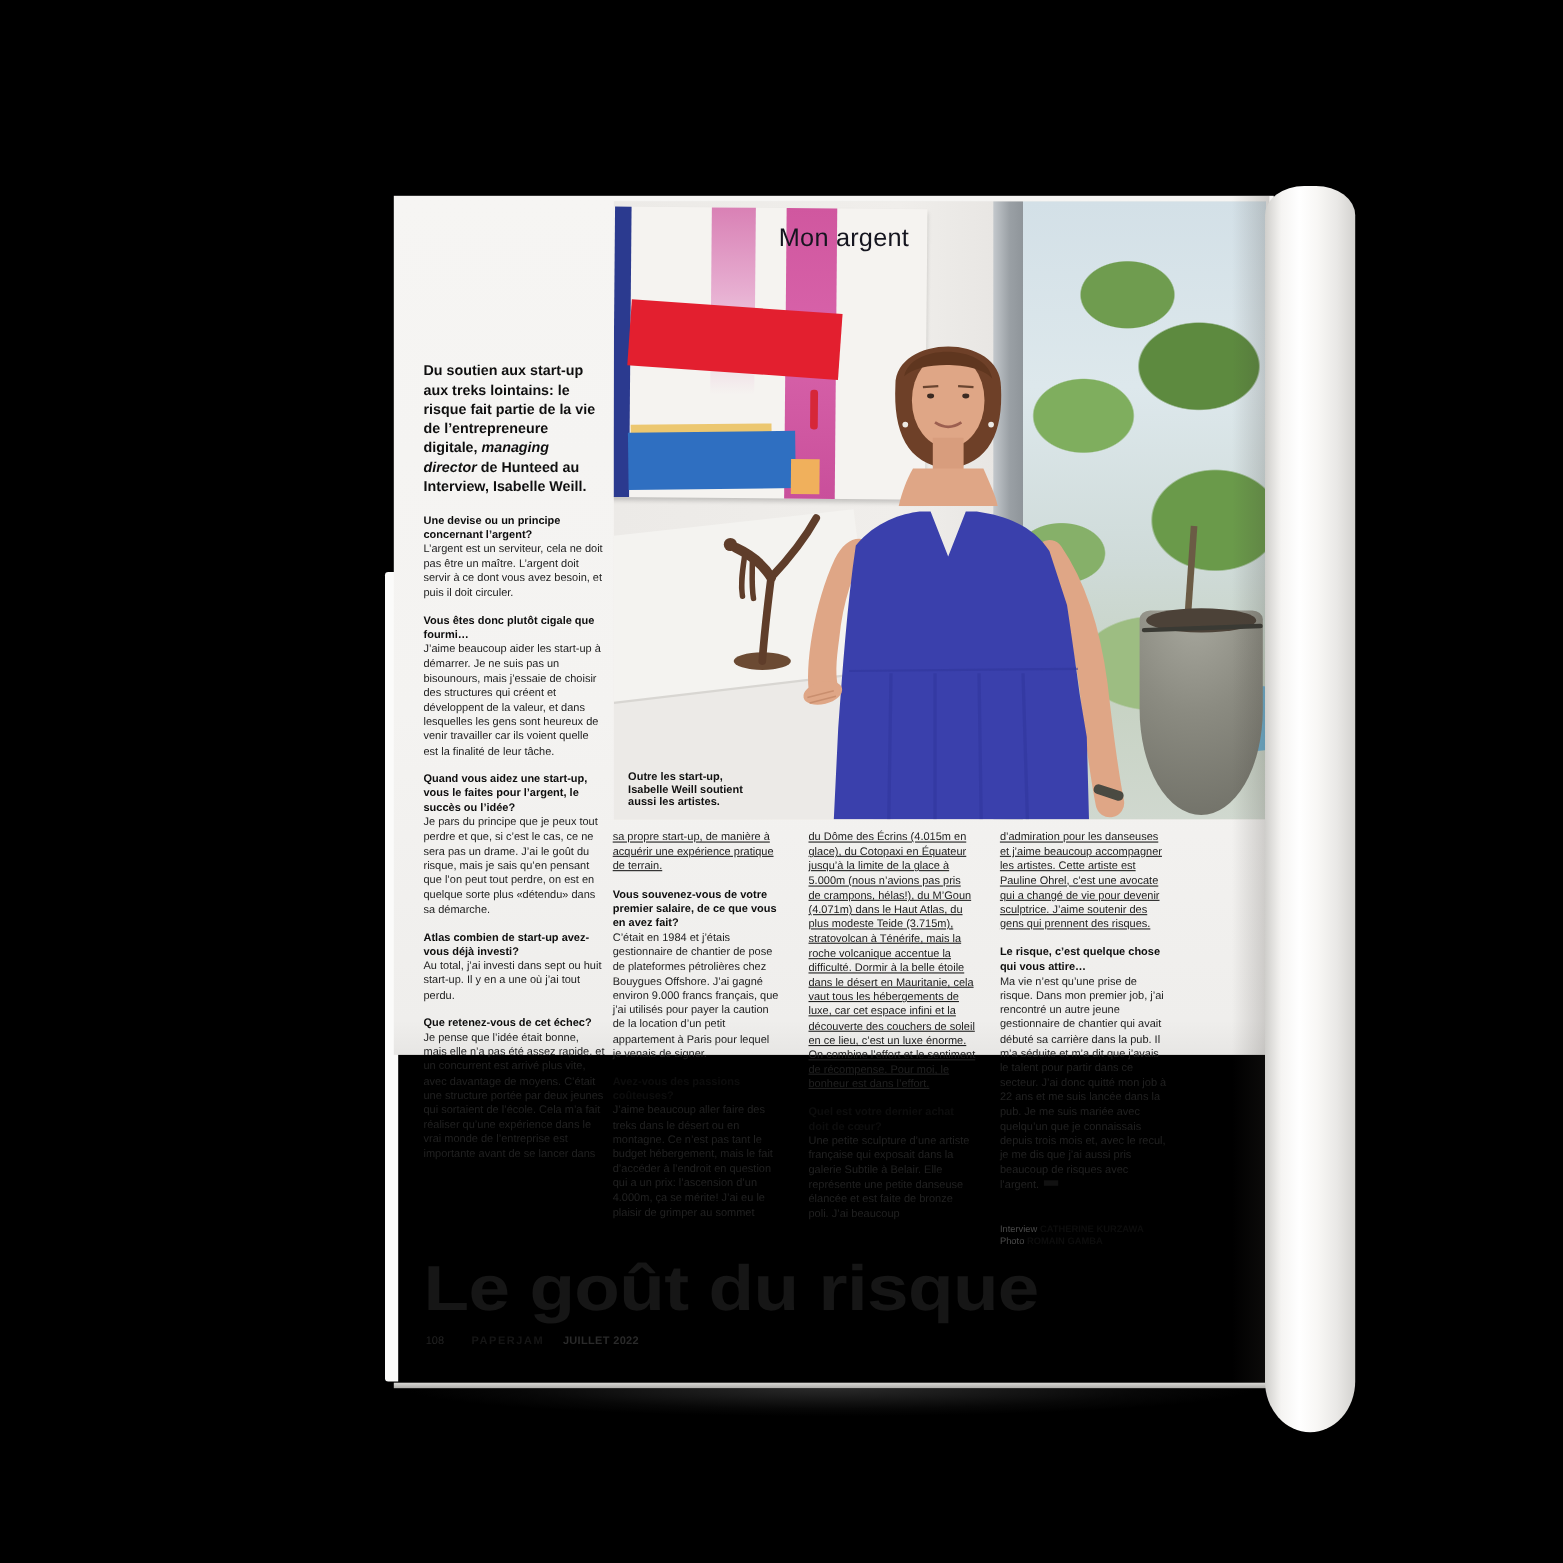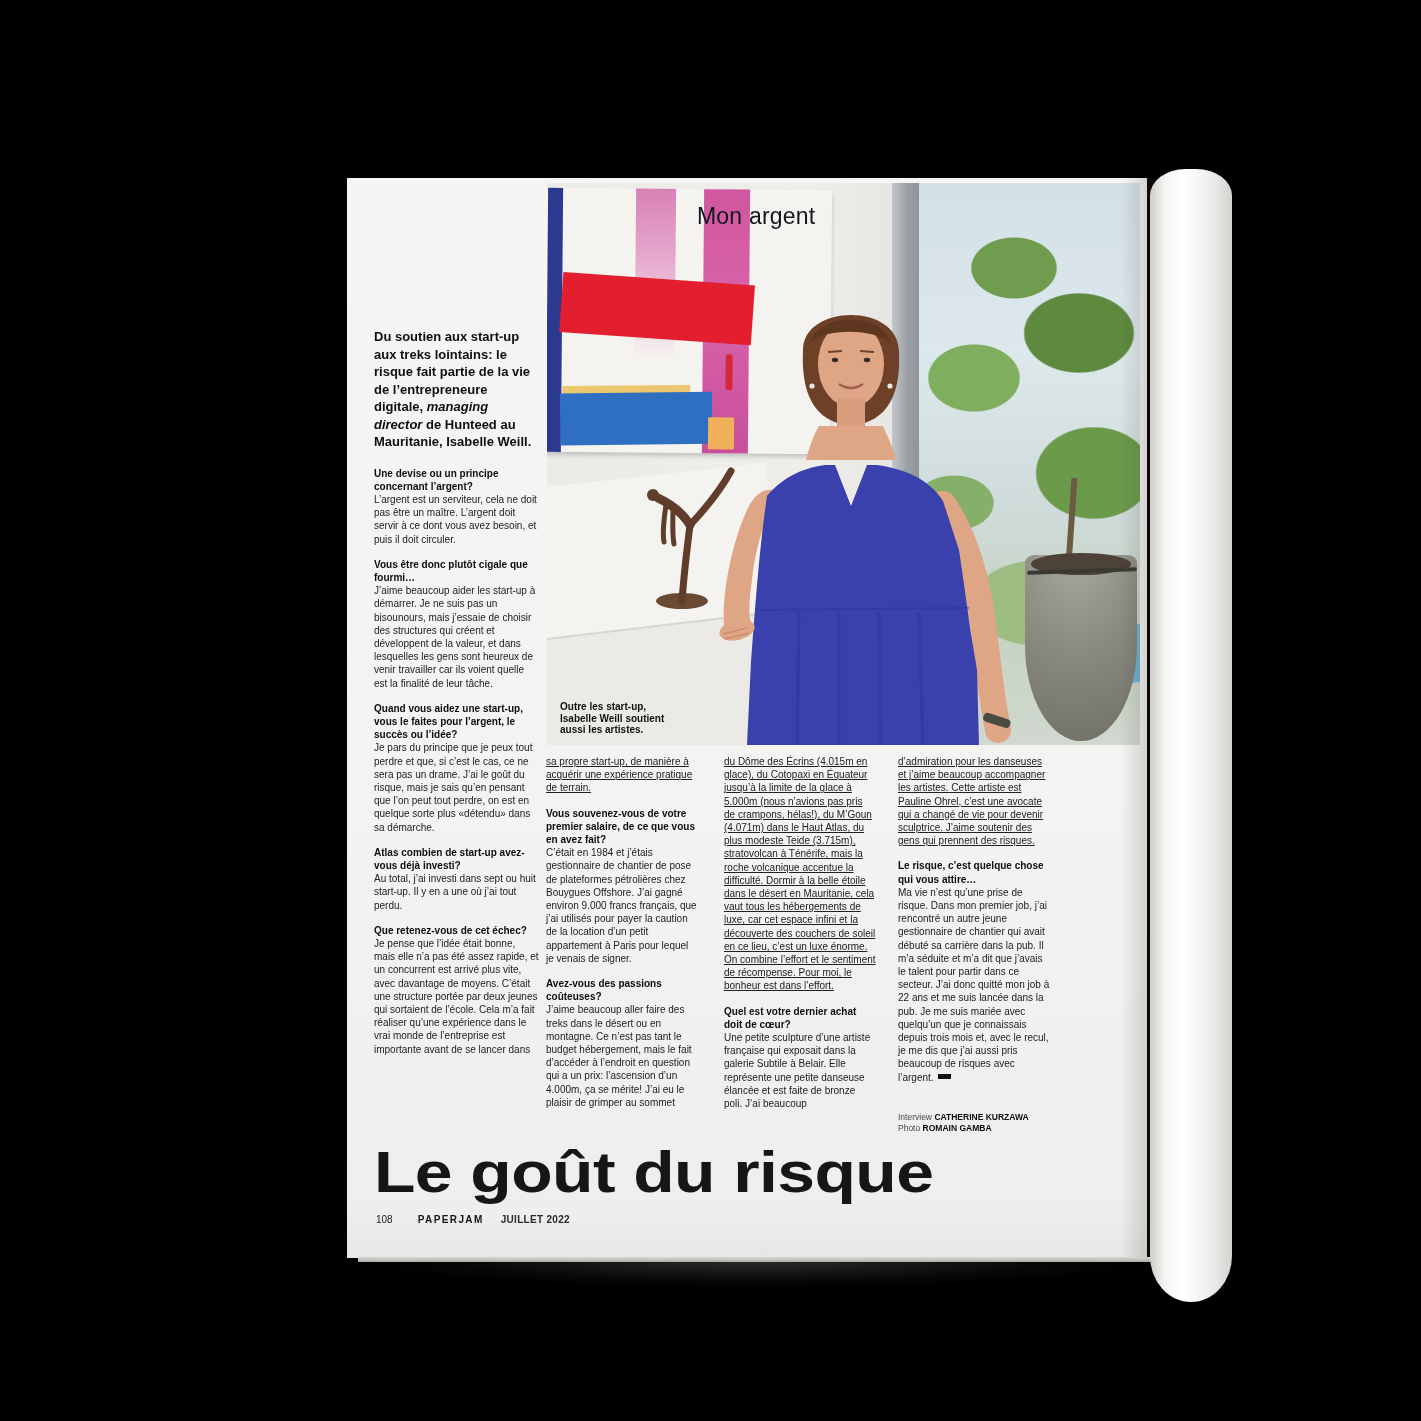--- a/index.html
+++ b/index.html
@@ -7,21 +7,21 @@
     width:1421px;height:1421px;position:relative;overflow:hidden;
     background:#000;
     font-family:"Liberation Sans", sans-serif;
     -webkit-font-smoothing:antialiased;
   }
   .abs{position:absolute;}
 
   
   .page-behind{left:350px;top:520px;width:12px;height:736px;background:#fbfbfa;border-radius:3px 0 0 3px;}
   .page{
-    left:347px;top:178px;width:800px;height:1080px;
+    left:358px;top:178px;width:800px;height:781px;
     background:linear-gradient(180deg,#f6f5f3 0%,#f4f3f1 60%,#efeeec 96%,#e7e6e4 100%);
   }
   .page-bottom-edge{left:358px;top:1257px;width:800px;height:5px;
     background:linear-gradient(180deg,#d9d8d5,#aeadaa);}
   .page-shadow{left:368px;top:1262px;width:860px;height:34px;
     background:radial-gradient(60% 100% at 45% 0%, rgba(70,70,70,.6) 0%, rgba(30,30,30,.25) 55%, transparent 75%);}
   .roll-shadow-on-page{left:1120px;top:178px;width:34px;height:1080px;
     background:linear-gradient(90deg, rgba(0,0,0,0) 0%, rgba(60,55,50,.22) 100%);}
   .roll{
     left:1150px;top:169px;width:82px;height:1133px;
@@ -153,27 +153,27 @@
 
     <div class="abs kicker">Mon argent</div>
     <div class="abs photo-caption">
       <span>Outre les start-up,</span>
       <span>Isabelle Weill soutient</span>
       <span>aussi les artistes.</span>
     </div>
   </div>
 
   <div class="abs left-col">
-    <p class="intro"><span>Du soutien aux start-up aux treks lointains: le risque fait partie de la vie de l’entrepreneure digitale, </span><em>managing director</em><span> de Hunteed au Mauritanie, Isabelle Weill.</span></p>
+    <p class="intro"><span>Du soutien aux start-up aux treks lointains: le risque fait partie de la vie de l’entrepreneure digitale, </span><em>managing director</em><span> de Hunteed au Interview, Isabelle Weill.</span></p>
     <div class="qa">
       <div class="q">Une devise ou un principe concernant l’argent?</div>
       <div class="a">L’argent est un serviteur, cela ne doit pas être un maître. L’argent doit servir à ce dont vous avez besoin, et puis il doit circuler.</div>
     </div>
     <div class="qa">
-      <div class="q">Vous être donc plutôt cigale que fourmi…</div>
+      <div class="q">Vous êtes donc plutôt cigale que fourmi…</div>
       <div class="a">J’aime beaucoup aider les start-up à démarrer. Je ne suis pas un bisounours, mais j’essaie de choisir des structures qui créent et développent de la valeur, et dans lesquelles les gens sont heureux de venir travailler car ils voient quelle est la finalité de leur tâche.</div>
     </div>
     <div class="qa">
       <div class="q">Quand vous aidez une start-up, vous le faites pour l’argent, le succès ou l’idée?</div>
       <div class="a">Je pars du principe que je peux tout perdre et que, si c’est le cas, ce ne sera pas un drame. J’ai le goût du risque, mais je sais qu’en pensant que l’on peut tout perdre, on est en quelque sorte plus «détendu» dans sa démarche.</div>
     </div>
     <div class="qa">
       <div class="q">Atlas combien de start-up avez-vous déjà investi?</div>
       <div class="a">Au total, j’ai investi dans sept ou huit start-up. Il y en a une où j’ai tout perdu.</div>
     </div>

